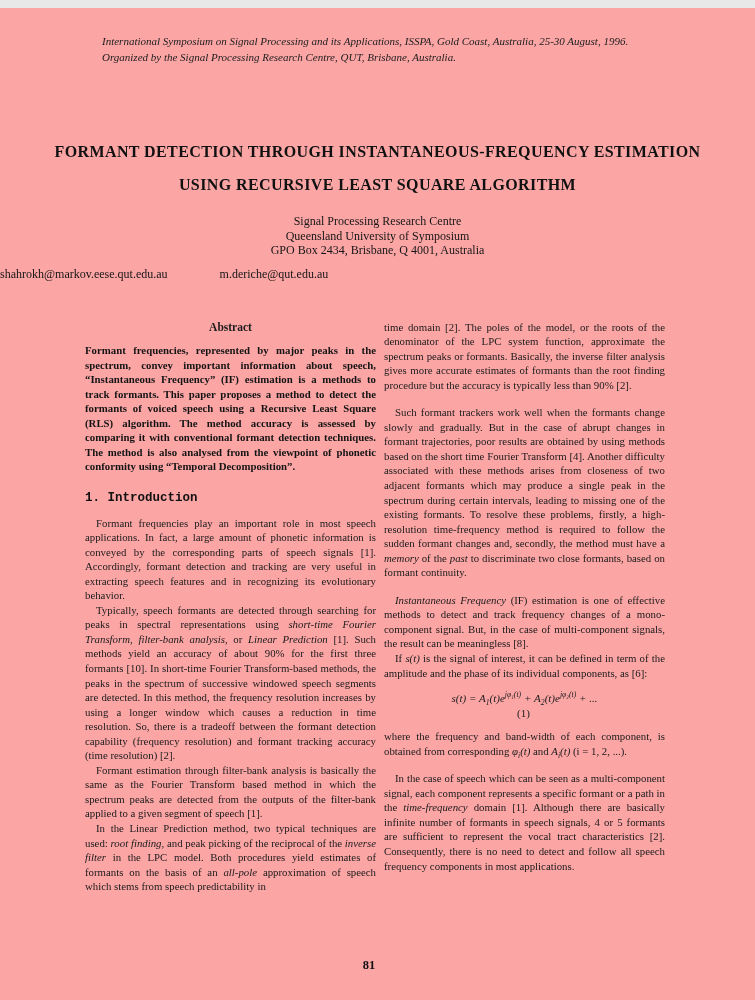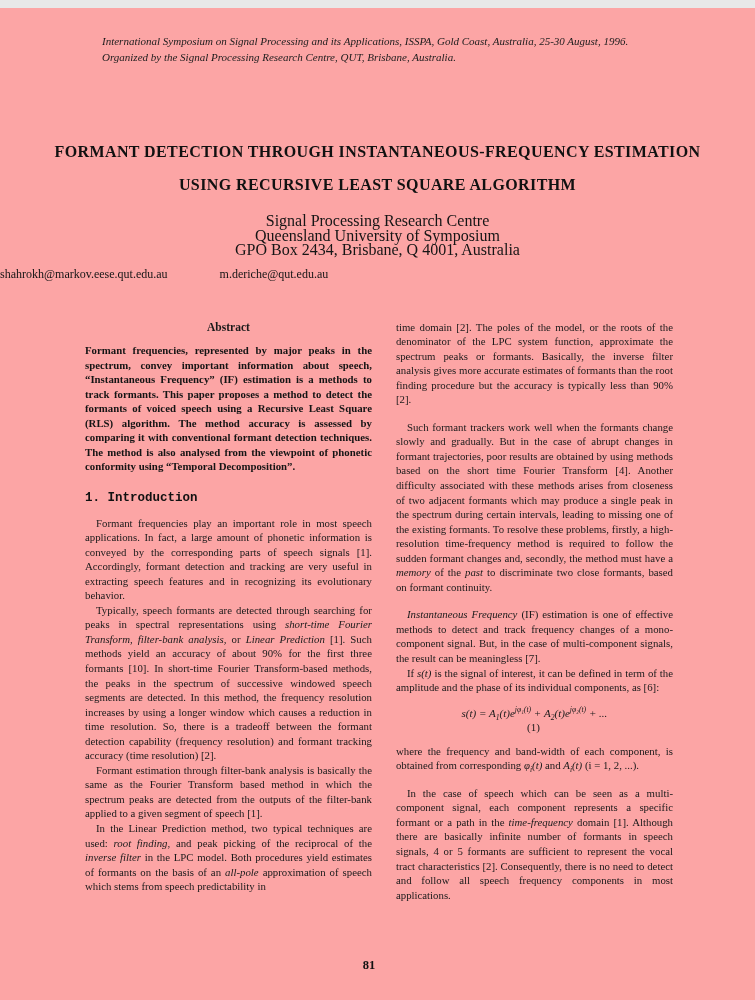--- a/index.html
+++ b/index.html
@@ -35,35 +35,35 @@
   .authors {
     margin-top:19px;
     text-align:center;
     font-style:italic;
     font-size:13.5px;
     color:#151515;
   }
   .affiliation {
     margin-top:13px;
     text-align:center;
-    font-size:16px;
+    font-size:12px;
     line-height:14.5px;
     color:#151515;
   }
   .emails {
     margin-top:9px;
     display:flex;
     justify-content:flex-start;
     gap:52px;
     font-size:12px;
     color:#151515;
   }
   .columns {
     display:flex;
-    gap:24px;
+    gap:8px;
     padding:0 82px 0 85px;
     margin-top:38px;
   }
   .col { text-align:justify; font-size:10.8px; line-height:14.55px; color:#1a1a1a; }
   .col-left  { width:291px; }
   .col-right { width:281px; }
   .abstract-heading {
     text-align:center;
     font-weight:bold;
     font-size:11.5px;
@@ -141,21 +141,21 @@
       <div class="section-heading">1. Introduction</div>
       <p class="indent"><span>Formant frequencies play an important role in most speech applications. In fact, a large amount of phonetic information is conveyed by the corresponding parts of speech signals [1]. Accordingly, formant detection and tracking are very useful in extracting speech features and in recognizing its evolutionary behavior.</span></p>
       <p class="indent"><span>Typically, speech formants are detected through searching for peaks in spectral representations using </span><span style="font-style: italic;">short-time Fourier Transform, filter-bank analysis,</span><span> or </span><span style="font-style: italic;">Linear Prediction</span><span> [1]. Such methods yield an accuracy of about 90% for the first three formants [10]. In short-time Fourier Transform-based methods, the peaks in the spectrum of successive windowed speech segments are detected. In this method, the frequency resolution increases by using a longer window which causes a reduction in time resolution. So, there is a tradeoff between the formant detection capability (frequency resolution) and formant tracking accuracy (time resolution) [2].</span></p>
       <p class="indent"><span>Formant estimation through filter-bank analysis is basically the same as the Fourier Transform based method in which the spectrum peaks are detected from the outputs of the filter-bank applied to a given segment of speech [1].</span></p>
       <p class="indent"><span>In the Linear Prediction method, two typical techniques are used: </span><span style="font-style: italic;">root finding</span><span>, and peak picking of the reciprocal of the </span><span style="font-style: italic;">inverse filter</span><span> in the LPC model. Both procedures yield estimates of formants on the basis of an </span><span style="font-style: italic;">all-pole</span><span> approximation of speech which stems from speech predictability in</span></p>
     </div>
 
     <div class="col col-right">
       <p><span>time domain [2]. The poles of the model, or the roots of the denominator of the LPC system function, approximate the spectrum peaks or formants. Basically, the inverse filter analysis gives more accurate estimates of formants than the root finding procedure but the accuracy is typically less than 90% [2].</span></p>
       <p class="indent gap"><span>Such formant trackers work well when the formants change slowly and gradually. But in the case of abrupt changes in formant trajectories, poor results are obtained by using methods based on the short time Fourier Transform [4]. Another difficulty associated with these methods arises from closeness of two adjacent formants which may produce a single peak in the spectrum during certain intervals, leading to missing one of the existing formants. To resolve these problems, firstly, a high-resolution time-frequency method is required to follow the sudden formant changes and, secondly, the method must have a </span><span style="font-style: italic;">memory</span><span> of the </span><span style="font-style: italic;">past</span><span> to discriminate two close formants, based on formant continuity.</span></p>
-      <p class="indent gap"><span style="font-style: italic;">Instantaneous Frequency</span><span> (IF) estimation is one of effective methods to detect and track frequency changes of a mono-component signal. But, in the case of multi-component signals, the result can be meaningless [7].</span></p>
+      <p class="indent gap"><span style="font-style: italic;">Instantaneous Frequency</span><span> (IF) estimation is one of effective methods to detect and track frequency changes of a mono-component signal. But, in the case of multi-component signals, the result can be meaningless [8].</span></p>
       <p class="indent"><span>If </span><span style="font-style: italic;">s(t)</span><span> is the signal of interest, it can be defined in term of the amplitude and the phase of its individual components, as [6]:</span></p>
       <div class="equation">
         <span class="eq-body"><span style="font-style: italic;">s(t) = A</span><sub style="font-style: italic;">1</sub><span style="font-style: italic;">(t)e</span><sup style="font-style: italic;">jφ₁(t)</sup><span style="font-style: italic;"> + A</span><sub style="font-style: italic;">2</sub><span style="font-style: italic;">(t)e</span><sup style="font-style: italic;">jφ₂(t)</sup><span style="font-style: italic;"> + ...</span></span>
         <span class="eq-number">(1)</span>
       </div>
       <p><span>where the frequency and band-width of each component, is obtained from corresponding </span><span style="font-style: italic;">φ</span><sub style="font-style: italic;">i</sub><span style="font-style: italic;">(t)</span><span> and </span><span style="font-style: italic;">A</span><sub style="font-style: italic;">i</sub><span style="font-style: italic;">(t)</span><span> (i = 1, 2, ...).</span></p>
       <p class="indent gap"><span>In the case of speech which can be seen as a multi-component signal, each component represents a specific formant or a path in the </span><span style="font-style: italic;">time-frequency</span><span> domain [1]. Although there are basically infinite number of formants in speech signals, 4 or 5 formants are sufficient to represent the vocal tract characteristics [2]. Consequently, there is no need to detect and follow all speech frequency components in most applications.</span></p>
     </div>
 
   </div>

